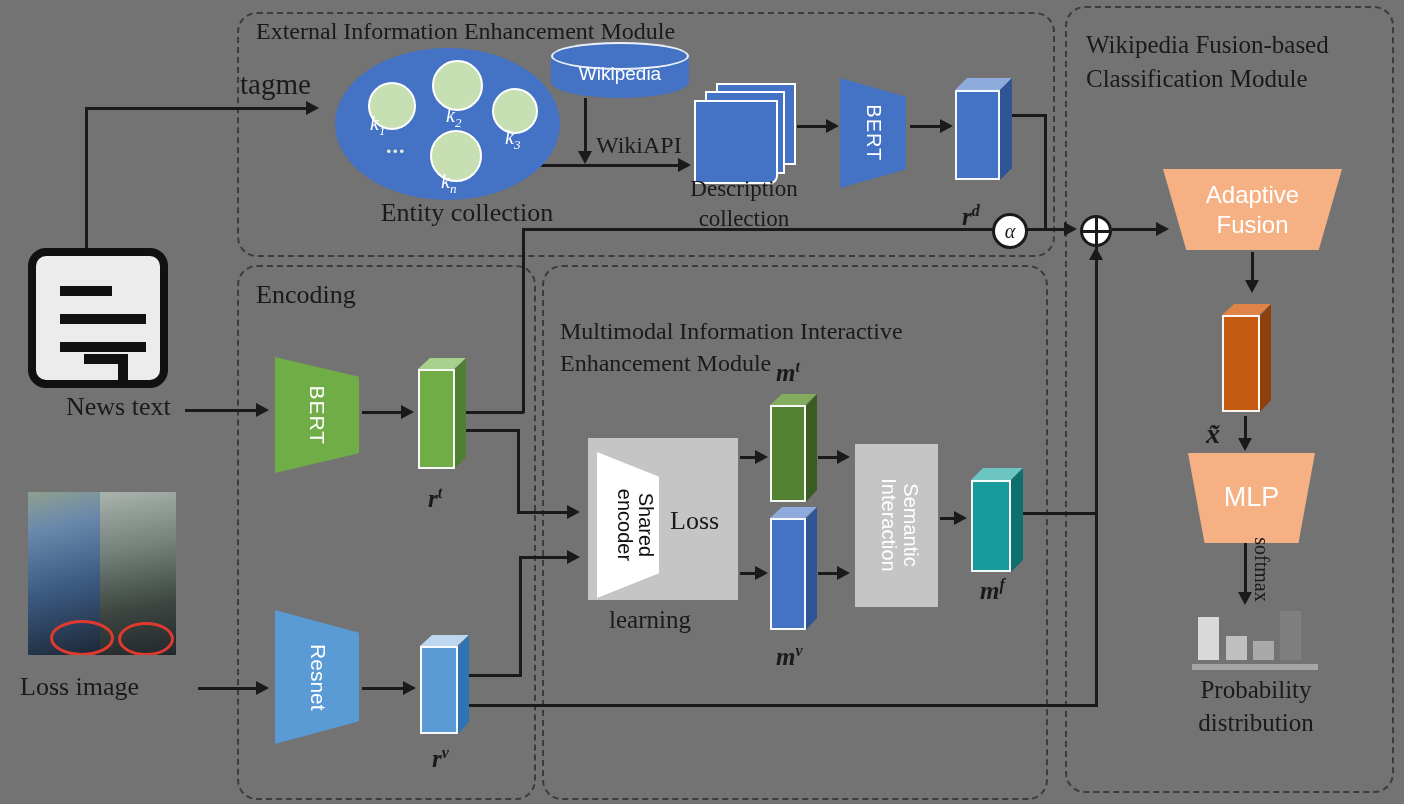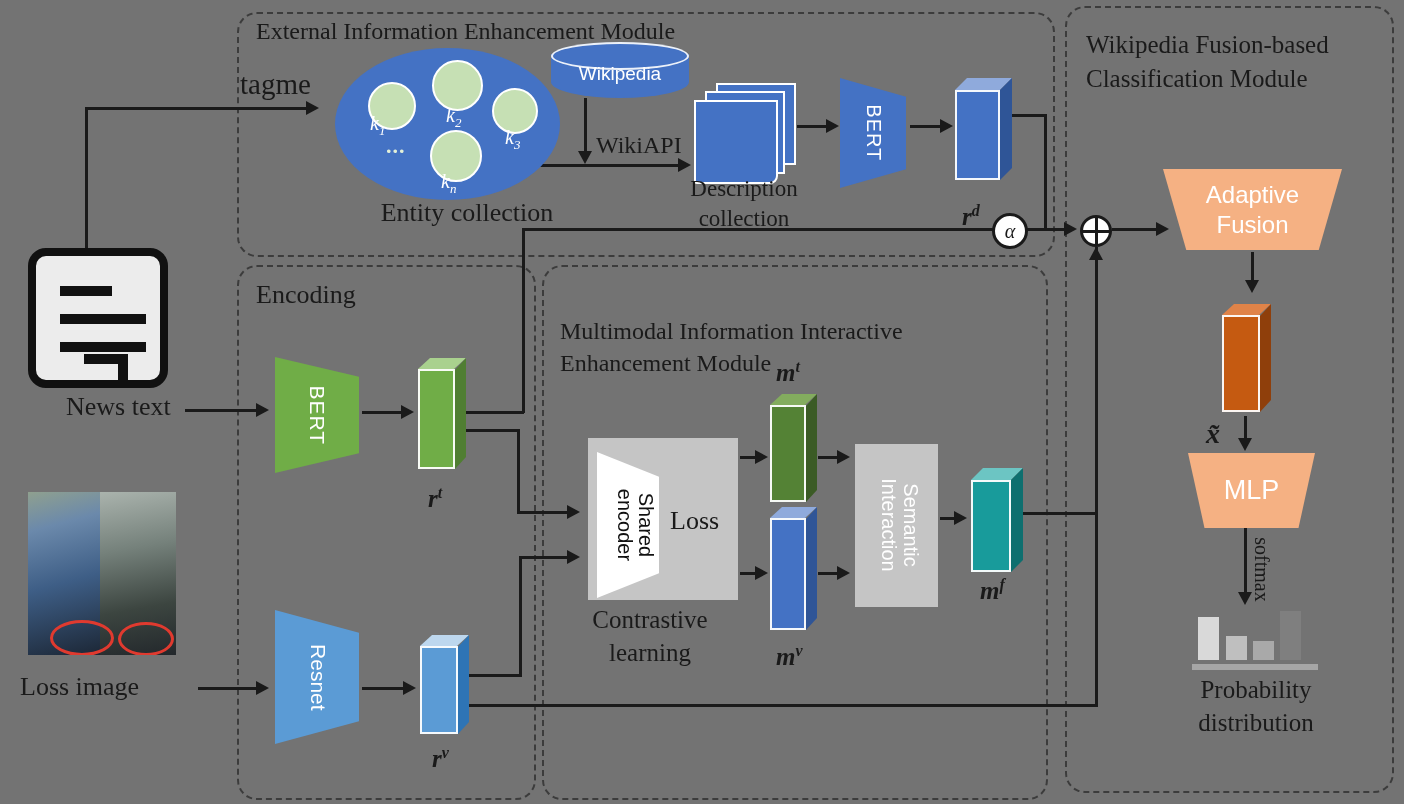--- a/index.html
+++ b/index.html
@@ -219,21 +219,20 @@
   <div class="mlabel" style="left:432px;top:744px;"><span>r</span><sup><i>v</i></sup></div>
 
   <div class="graybox" style="left:588px;top:438px;width:150px;height:162px;"></div>
   <div class="trapR" style="left:597px;top:452px;width:62px;height:146px;background:#fff;"></div>
   <div class="abs ktxt rotcw" style="left:558px;top:497px;width:140px;height:56px;font-size:20px;">
     <div>Shared</div>
     <div>encoder</div>
   </div>
   <div class="lab" style="left:670px;top:506px;">Loss</div>
   <div class="lab2" style="left:565px;top:604px;width:170px;font-size:25px;">
-    <div>Contrastive</div>
     <div>learning</div>
   </div>
 
   <div class="mlabel" style="left:776px;top:358px;"><span>m</span><sup><i>t</i></sup></div>
   <div class="bar3d" style="left:770px;top:394px;width:47px;height:108px;">
     <div class="topf" style="width:47px;height:11px;background:#83AC5E;"></div>
     <div class="sidef" style="left:36px;top:0;width:11px;height:108px;background:#3B5B25;"></div>
     <div class="front" style="left:0;top:11px;width:36px;height:97px;background:#548235;"></div>
   </div>
 
@@ -264,21 +263,21 @@
     </div>
   </div>
 
   <div class="bar3d" style="left:1222px;top:304px;width:49px;height:108px;">
     <div class="topf" style="width:49px;height:11px;background:#E08348;"></div>
     <div class="sidef" style="left:38px;top:0;width:11px;height:108px;background:#8F3F0B;"></div>
     <div class="front" style="left:0;top:11px;width:38px;height:97px;background:#C55A11;"></div>
   </div>
   <div class="mlabel" style="left:1206px;top:418px;font-size:28px;">x̃</div>
 
-  <div class="trapD" style="left:1188px;top:453px;width:127px;height:75px;background:#F5B183;">
+  <div class="trapD" style="left:1188px;top:453px;width:127px;height:90px;background:#F5B183;">
     <div class="wtxt" style="font-size:27px;">MLP</div>
   </div>
   <div class="abs rotcw" style="left:1206px;top:558px;width:110px;text-align:center;font-size:20px;">softmax</div>
 
   <div class="abs" style="left:1192px;top:606px;width:126px;height:64px;">
     <div class="pbar" style="left: 6px; height: 43px; background: rgb(217, 217, 217);"></div>
     <div class="pbar" style="left: 34px; height: 24px; background: rgb(191, 191, 191);"></div>
     <div class="pbar" style="left: 61px; height: 19px; background: rgb(169, 169, 169);"></div>
     <div class="pbar" style="left: 88px; height: 49px; background: rgb(127, 127, 127);"></div>
     <div class="abs" style="left:0;bottom:0;width:126px;height:6px;background:#A6A6A6;"></div>

